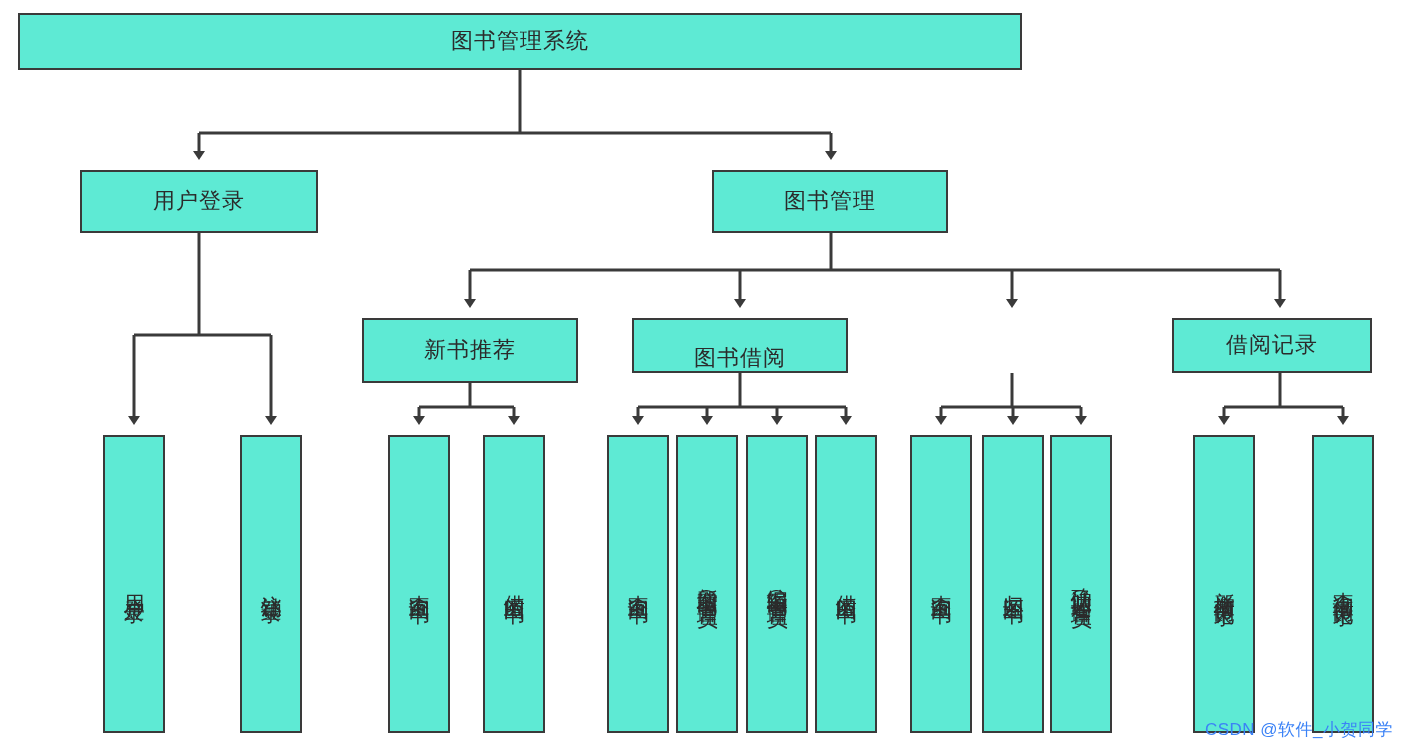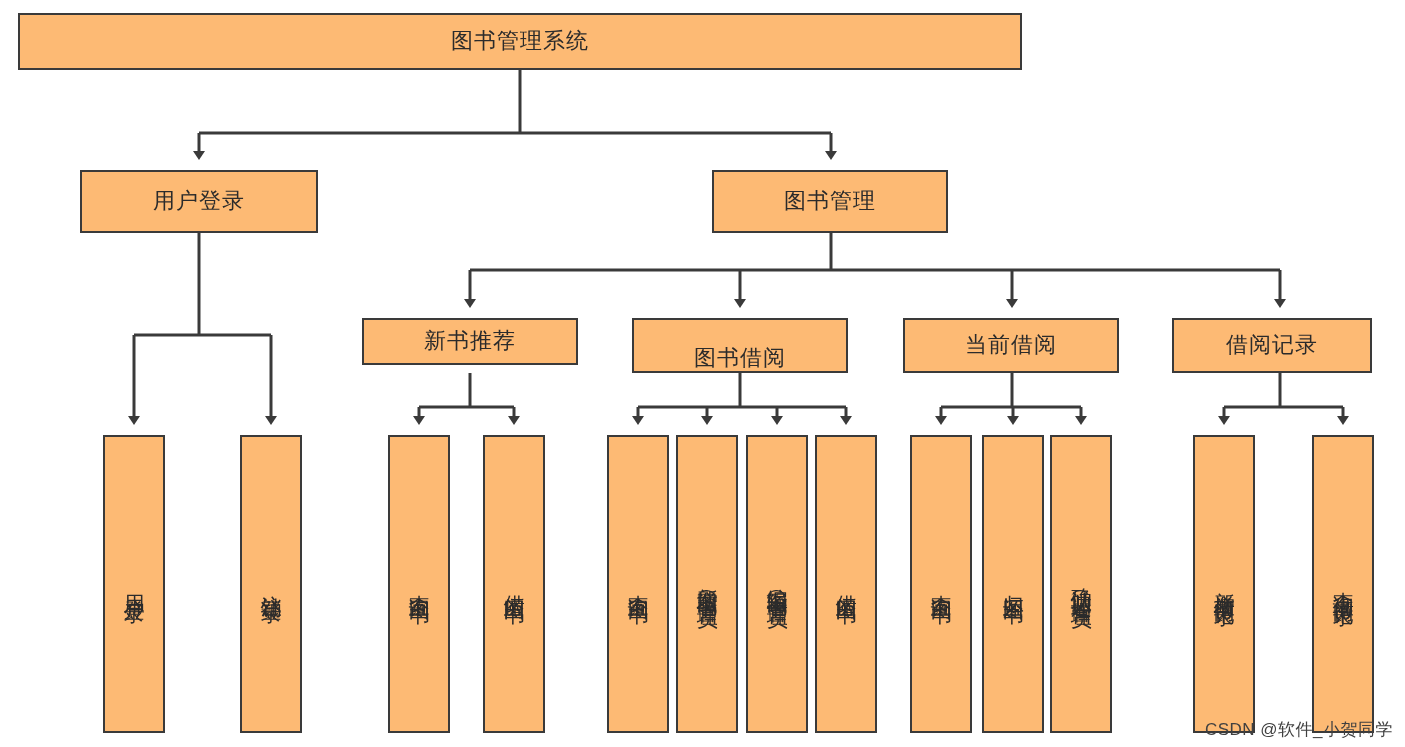--- a/index.html
+++ b/index.html
@@ -21,21 +21,21 @@
     position: absolute;
     left: 0;
     top: 0;
     width: 1405px;
     height: 747px;
   }
   .node {
     position: absolute;
     box-sizing: border-box;
     border: 2px solid #3a3a3a;
-    background: #fdba74;
+    background: #5eead4;
     color: #2b2b2b;
     display: flex;
     align-items: center;
     justify-content: center;
     text-align: center;
   }
   .node.horiz {
     font-size: 22px;
     line-height: 1.2;
     letter-spacing: 1px;
@@ -52,21 +52,21 @@
   .node.vert .txt {
     writing-mode: vertical-rl;
     text-orientation: upright;
     display: block;
   }
   .watermark {
     position: absolute;
     right: 12px;
     bottom: 6px;
     font-size: 17px;
-    color: #404040;
+    color: #3b82f6;
     letter-spacing: 0.5px;
     white-space: nowrap;
     font-family: "Liberation Sans", "DejaVu Sans", sans-serif;
   }
 </style>
 </head>
 <body>
 
 <div id="canvas">
 
@@ -126,28 +126,25 @@
     <span class="txt">图书管理系统</span>
   </div>
 
   <div class="node horiz" style="left:80px; top:170px; width:238px; height:63px;">
     <span class="txt">用户登录</span>
   </div>
   <div class="node horiz" style="left:712px; top:170px; width:236px; height:63px;">
     <span class="txt">图书管理</span>
   </div>
 
-  <div class="node horiz" style="left:362px; top:318px; width:216px; height:47px;text-align:right;">
+  <div class="node horiz" style="left:362px; top:318px; width:216px; height:65px;text-align:right;">
     <span class="txt">新书推荐</span>
   </div>
   <div class="node horiz" style="left:632px; top:318px; width:216px; height:55px;align-items:flex-end;">
     <span class="txt">图书借阅</span>
-  </div>
-  <div class="node horiz" style="left:903px; top:318px; width:216px; height:55px;">
-    <span class="txt">当前借阅</span>
   </div>
   <div class="node horiz" style="left:1172px; top:318px; width:200px; height:55px;">
     <span class="txt">借阅记录</span>
   </div>
 
   <div class="node vert" style="left:103px; top:435px; width:62px; height:298px;">
     <span class="txt">用户登录</span>
   </div>
   <div class="node vert" style="left:240px; top:435px; width:62px; height:298px;">
     <span class="txt">注销登录</span>

